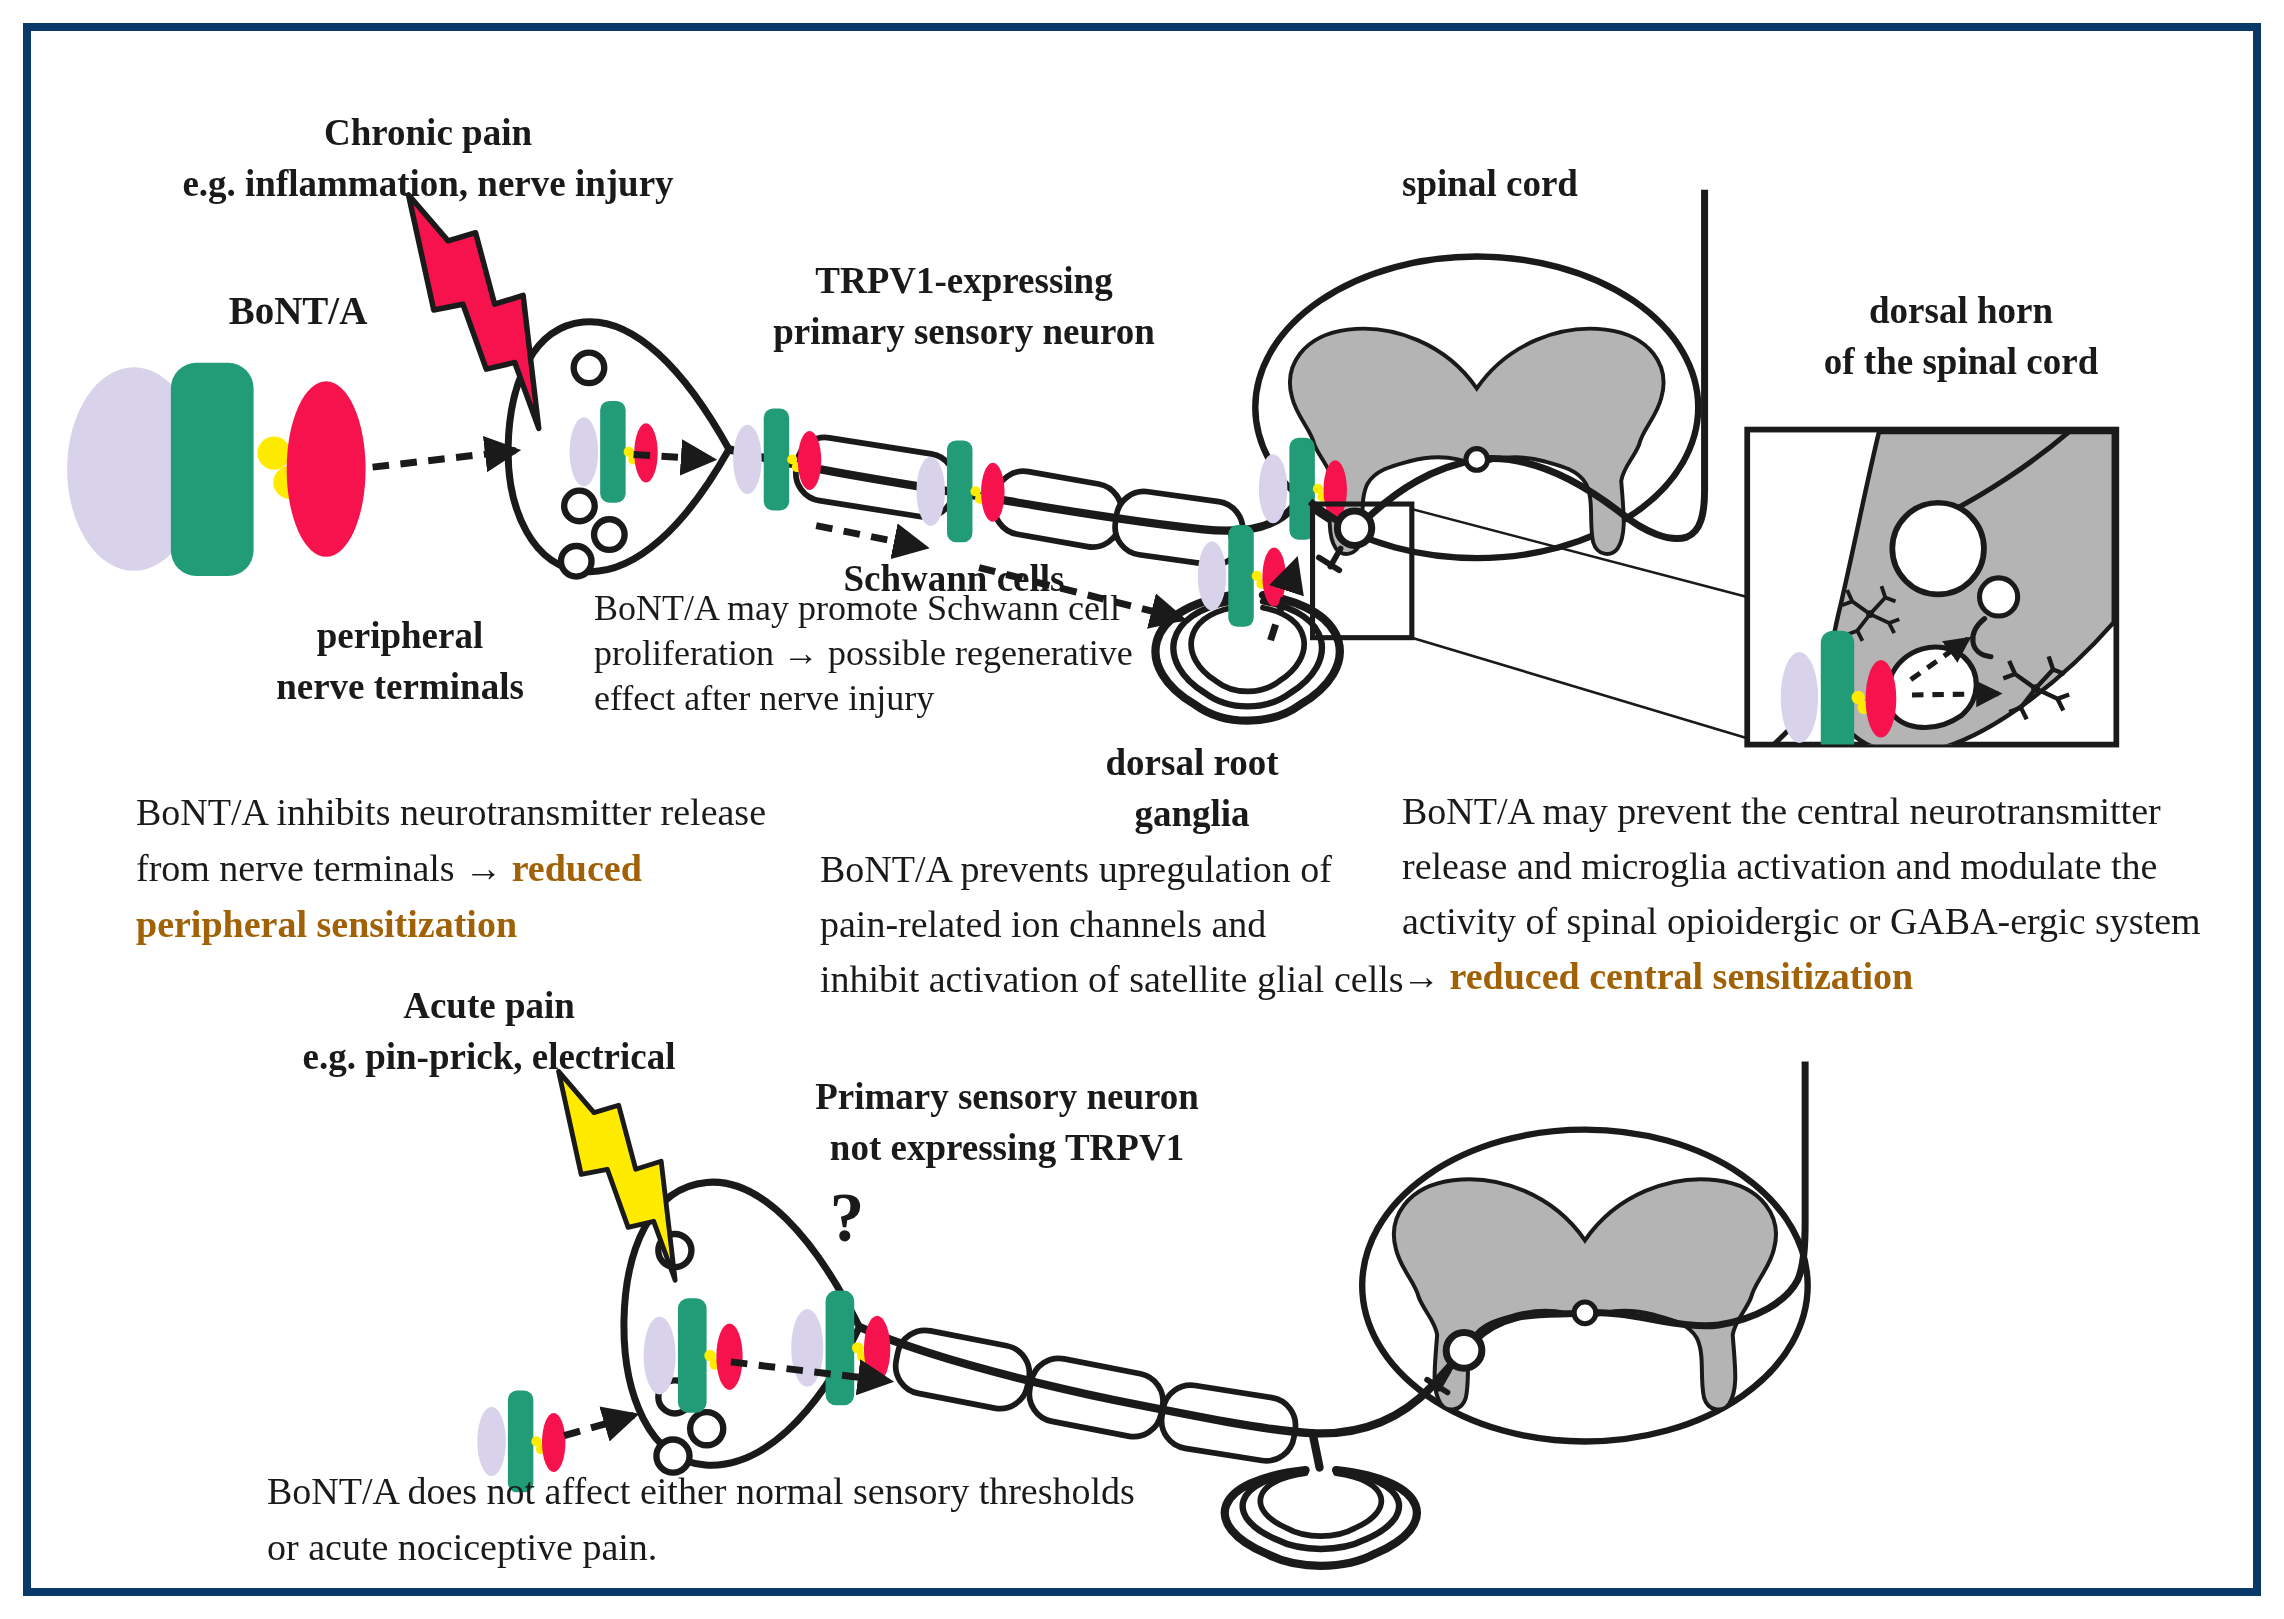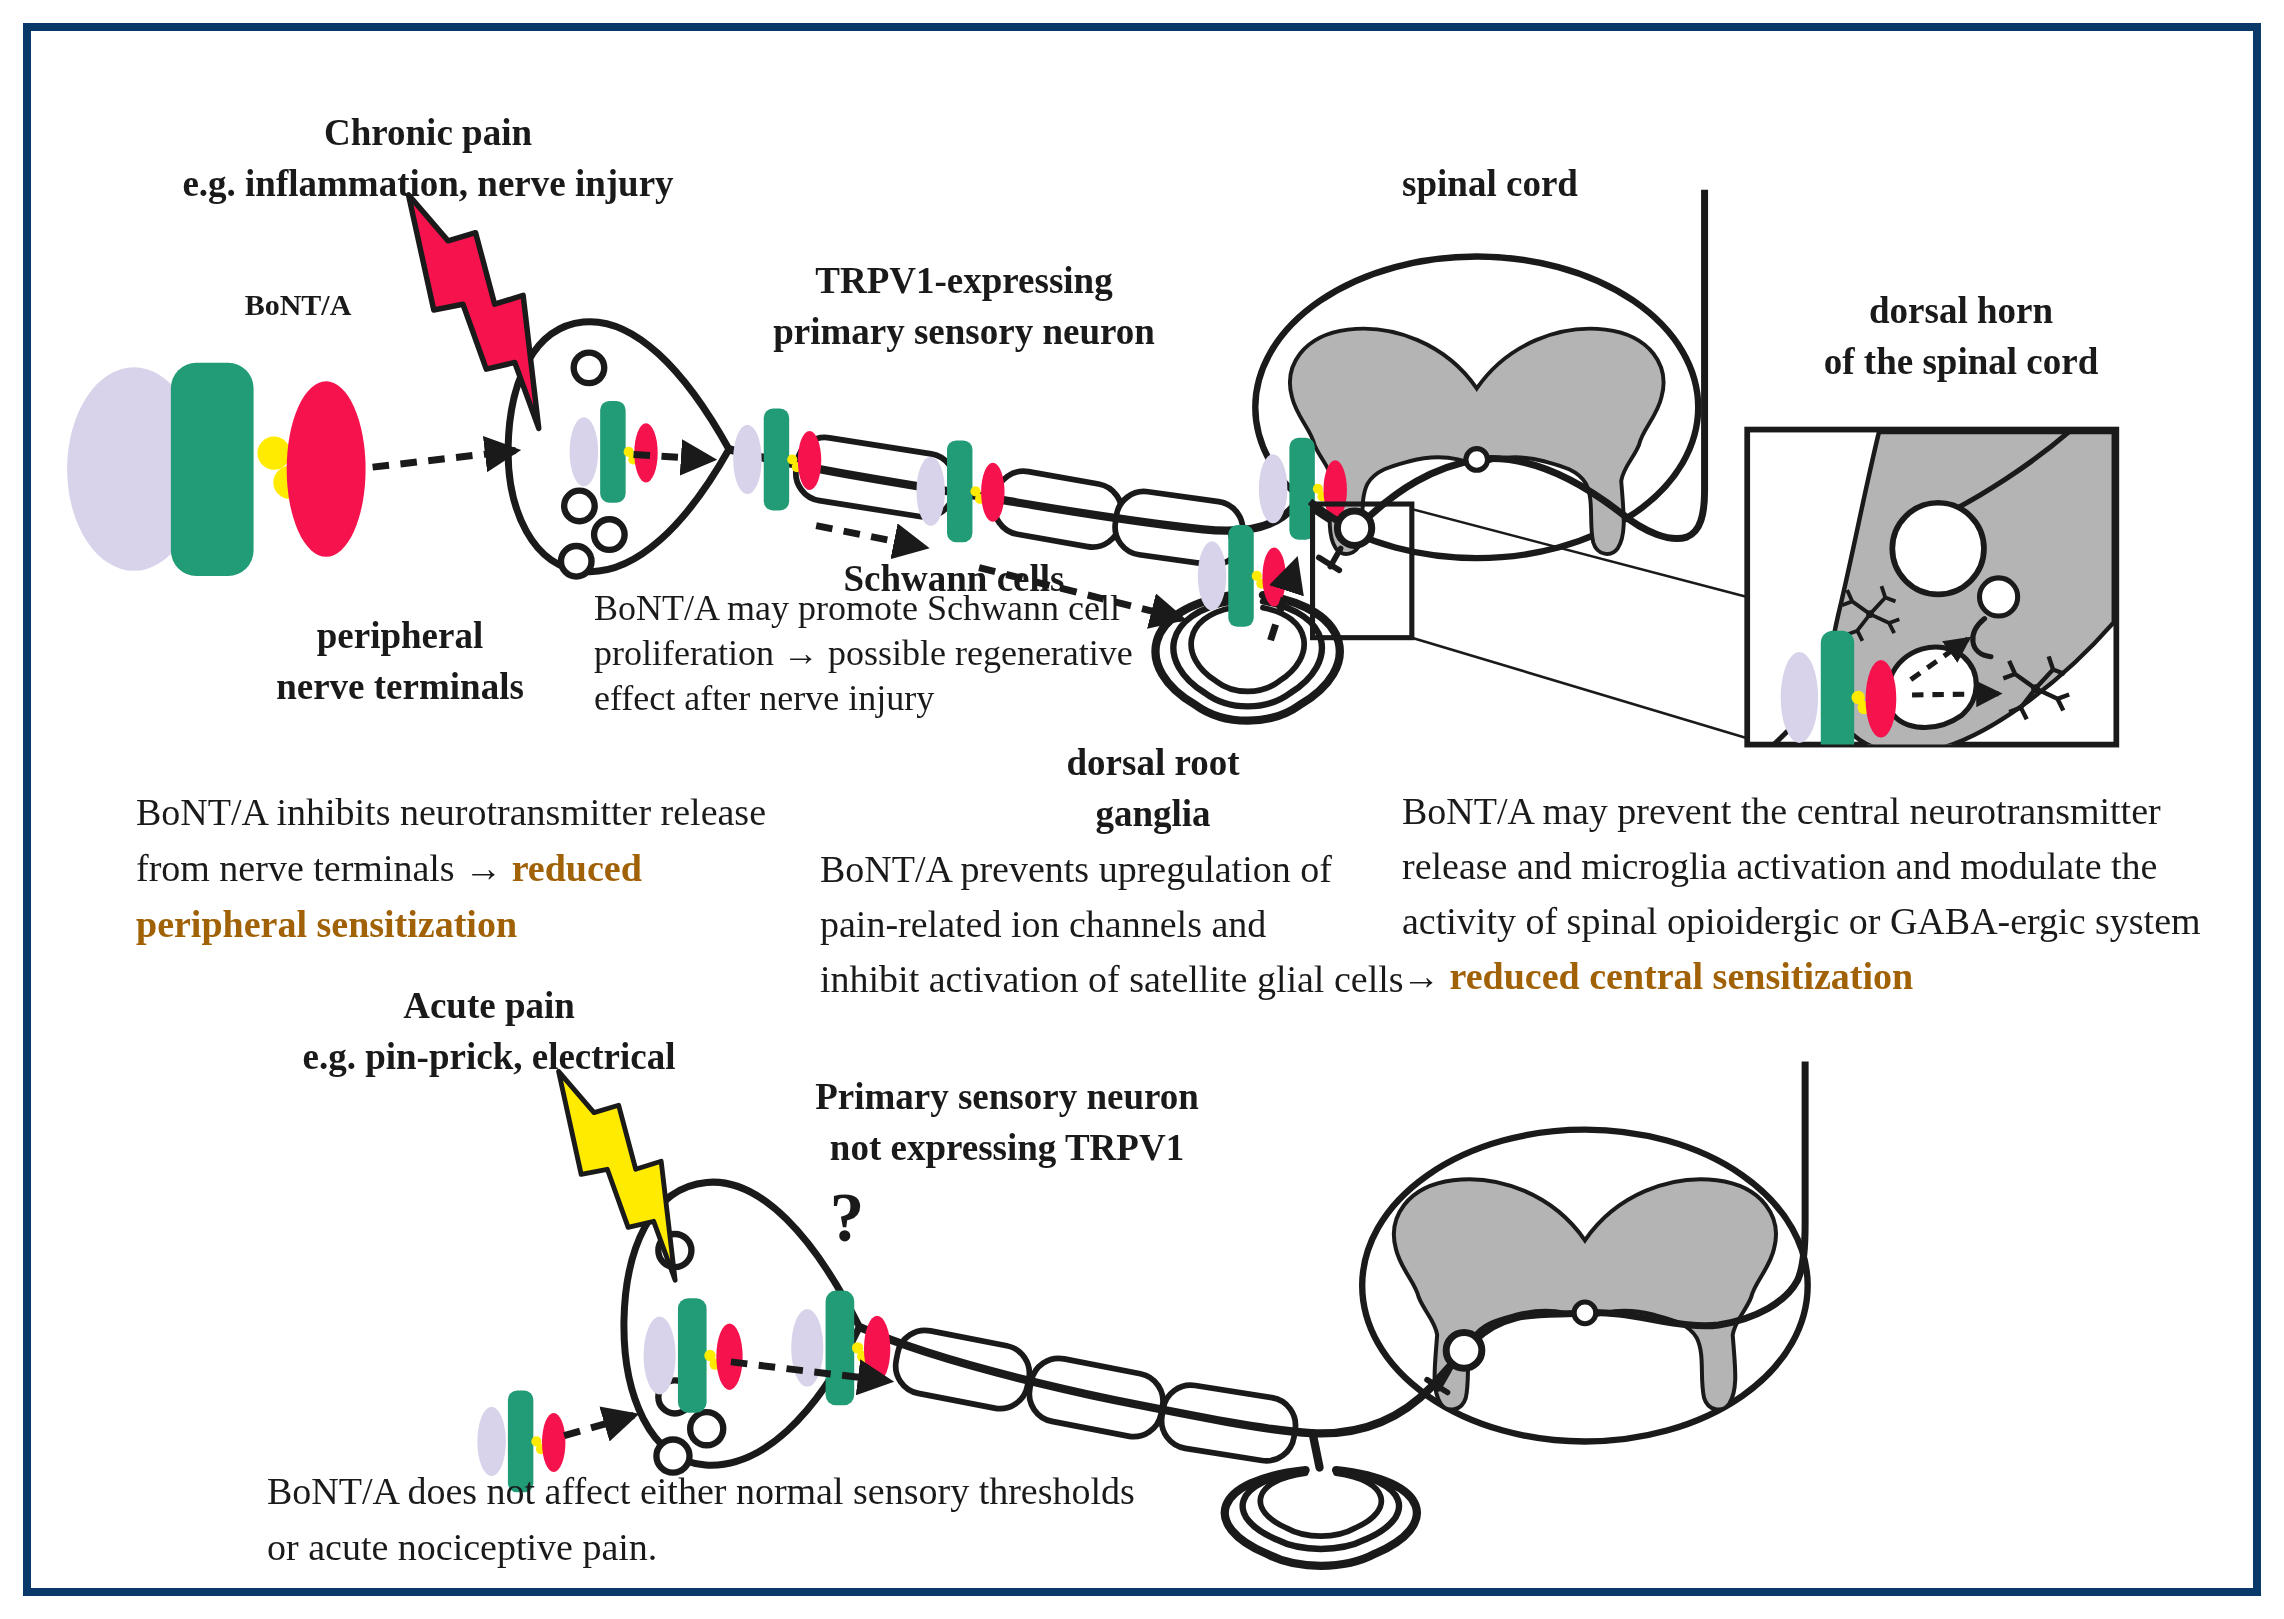--- a/index.html
+++ b/index.html
@@ -15,21 +15,21 @@
     position:absolute;left:23px;top:23px;right:23px;bottom:23px;
     border:8.3px solid #093969;
   }
   svg.art{position:absolute;left:0;top:0;}
   .txt{position:absolute;white-space:nowrap;}
   .hdr{font-weight:bold;font-size:37px;line-height:51px;text-align:center;transform:translateX(-50%);}
   .body{font-size:38px;line-height:56px;}
   .body-sm{font-size:36px;line-height:45px;}
   .pink{color:#a16207;font-weight:bold;}
   .qmark{font-size:69px;font-weight:bold;transform:translateX(-50%);}
-  .bonta-lbl{font-weight:bold;font-size:30px;transform:translateX(-50%);}
+  .bonta-lbl{font-weight:bold;font-size:39px;transform:translateX(-50%);}
 </style>
 </head>
 <body>
 
 <div class="canvas">
   <div class="frame"></div>
 
   <svg class="art" width="2284" height="1619" viewBox="0 0 3588 2544">
     <defs>
       <marker id="ah" viewBox="0 0 10 10" refX="8.5" refY="5" markerWidth="5.2" markerHeight="5.2" orient="auto-start-reverse">
@@ -242,21 +242,21 @@
     <div>proliferation → possible regenerative</div>
     <div>effect after nerve injury</div>
   </div>
 
   <div class="txt body" style="left:136px;top:784px">
     <div>BoNT/A inhibits neurotransmitter release</div>
     <div><span>from nerve terminals → </span><span class="pink">reduced</span></div>
     <div class="pink">peripheral sensitization</div>
   </div>
 
-  <div class="txt hdr" style="left:1153px;top:737px">
+  <div class="txt hdr" style="left:1192px;top:737px">
     <div>dorsal root</div>
     <div>ganglia</div>
   </div>
 
   <div class="txt body" style="left:820px;top:842px;line-height:55px">
     <div>BoNT/A prevents upregulation of</div>
     <div>pain-related ion channels and</div>
     <div>inhibit activation of satellite glial cells</div>
   </div>
 

